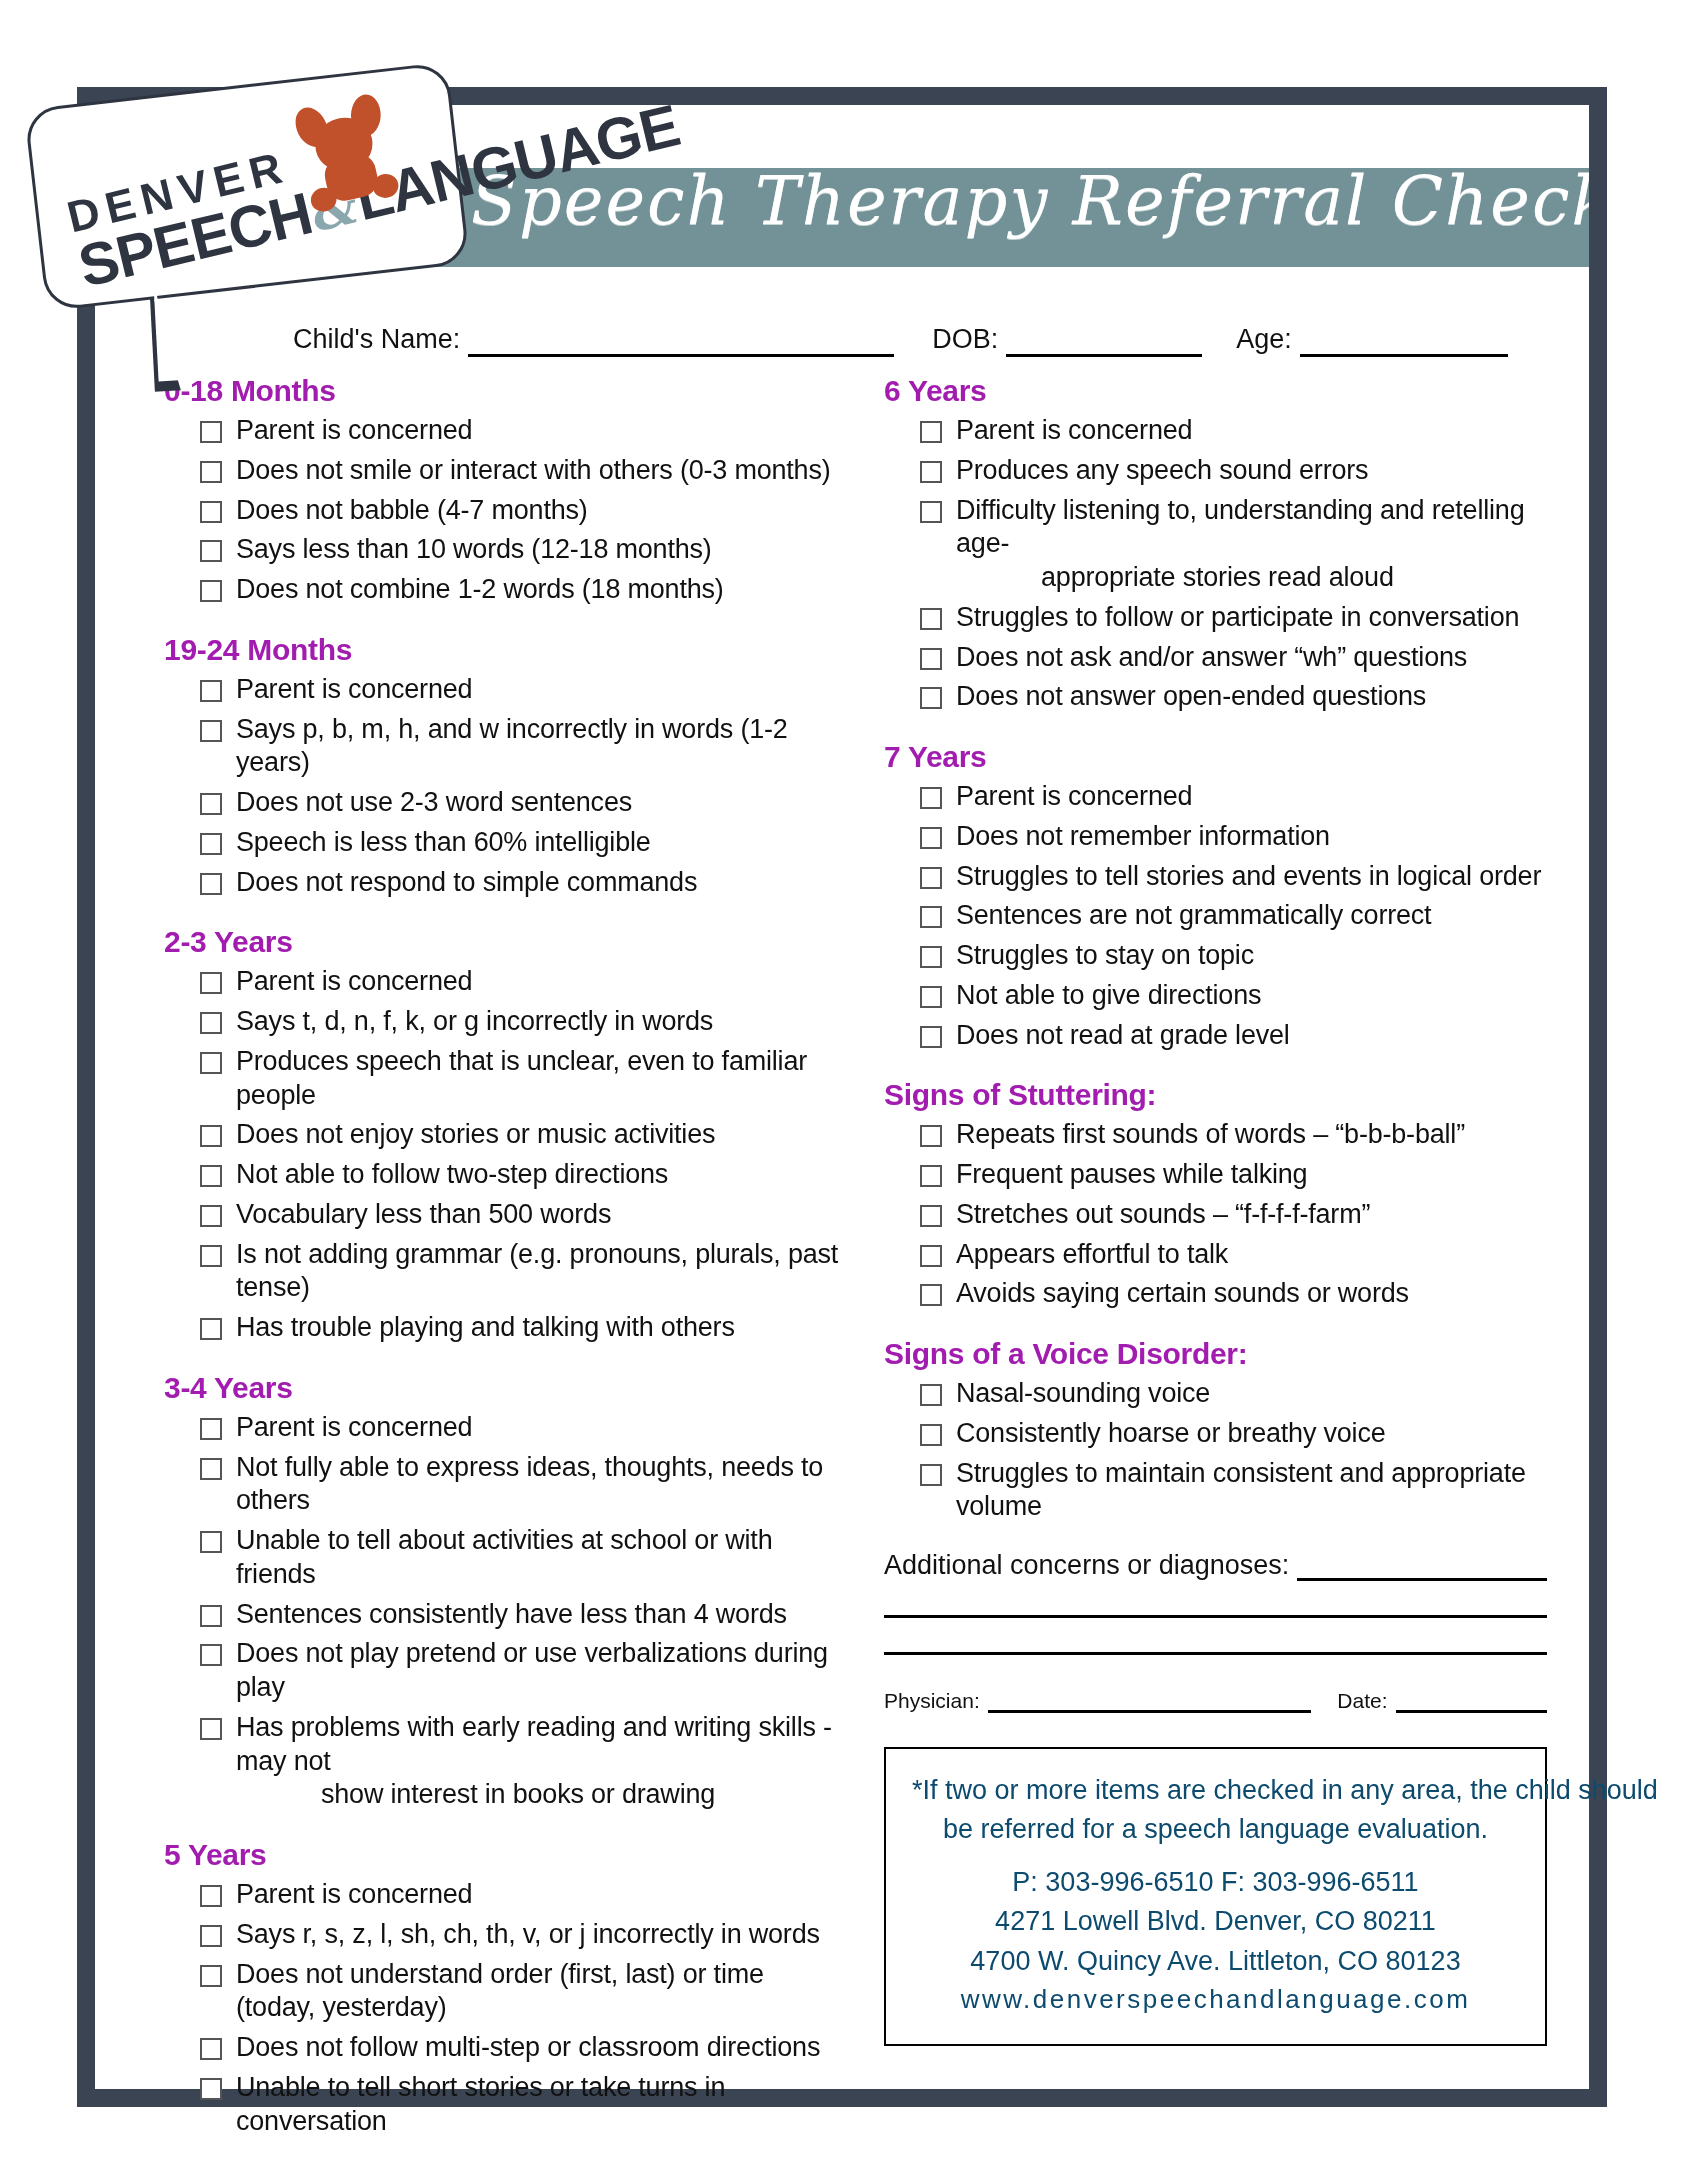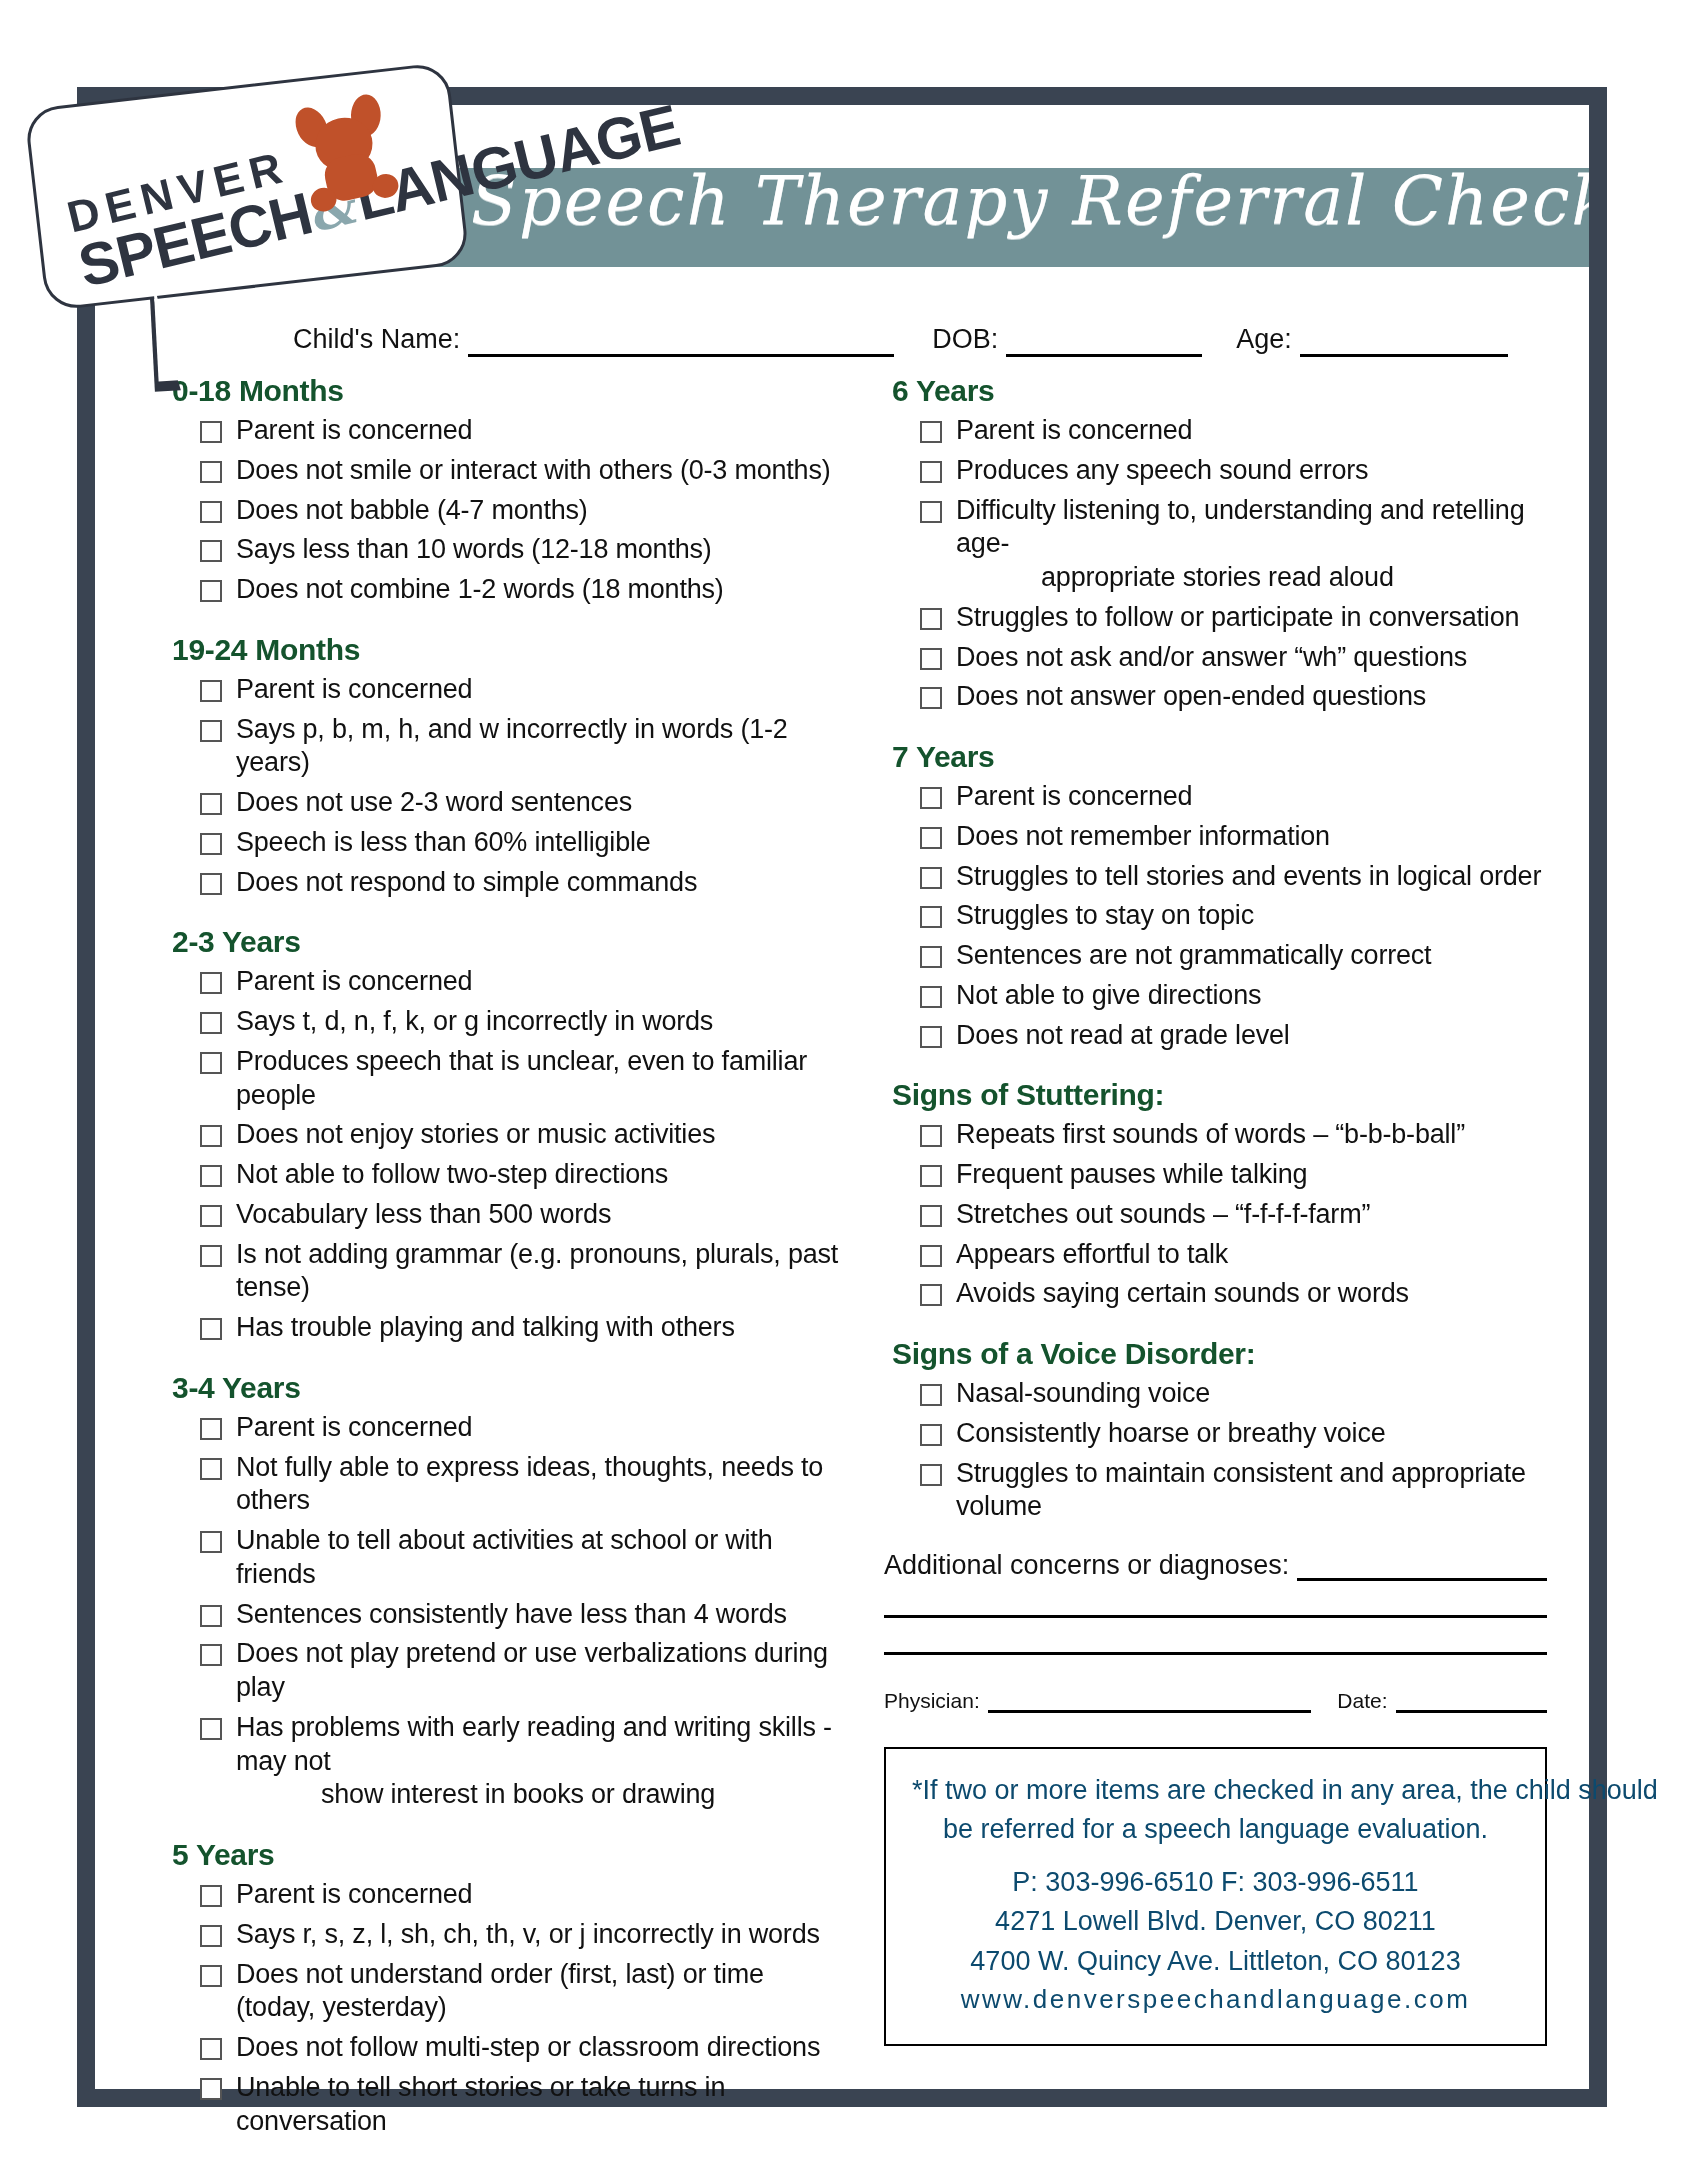--- a/index.html
+++ b/index.html
@@ -160,24 +160,23 @@
     padding: 0 42px 0 69px;
   }
   .col-left  { width: 737px; padding-right: 10px; }
   .col-right { width: 693px; padding-left: 30px; }
 
   .group { margin-bottom: 26px; }
   .group-title {
     font-family: "Liberation Sans Narrow", "Liberation Sans", sans-serif;
     font-weight: bold;
     font-size: 30px;
-    color: #14532d;
+    color: #a21caf;
     margin-bottom: 6px;
     letter-spacing: -0.3px;
-    margin-left: 8px;
   }
   .item {
     display: flex;
     align-items: flex-start;
     margin-left: 36px;
     margin-bottom: 6px;
   }
   .checkbox {
     flex: 0 0 auto;
     width: 22px;
@@ -459,25 +458,25 @@
               <div class="item">
                 <span class="checkbox"></span>
                 <span class="item-label">Does not remember information</span>
               </div>
               <div class="item">
                 <span class="checkbox"></span>
                 <span class="item-label">Struggles to tell stories and events in logical order</span>
               </div>
               <div class="item">
                 <span class="checkbox"></span>
+                <span class="item-label">Sentences are not grammatically correct</span>
+              </div>
+              <div class="item">
+                <span class="checkbox"></span>
                 <span class="item-label">Struggles to stay on topic</span>
-              </div>
-              <div class="item">
-                <span class="checkbox"></span>
-                <span class="item-label">Sentences are not grammatically correct</span>
               </div>
               <div class="item">
                 <span class="checkbox"></span>
                 <span class="item-label">Not able to give directions</span>
               </div>
               <div class="item">
                 <span class="checkbox"></span>
                 <span class="item-label">Does not read at grade level</span>
               </div>
             </div>

